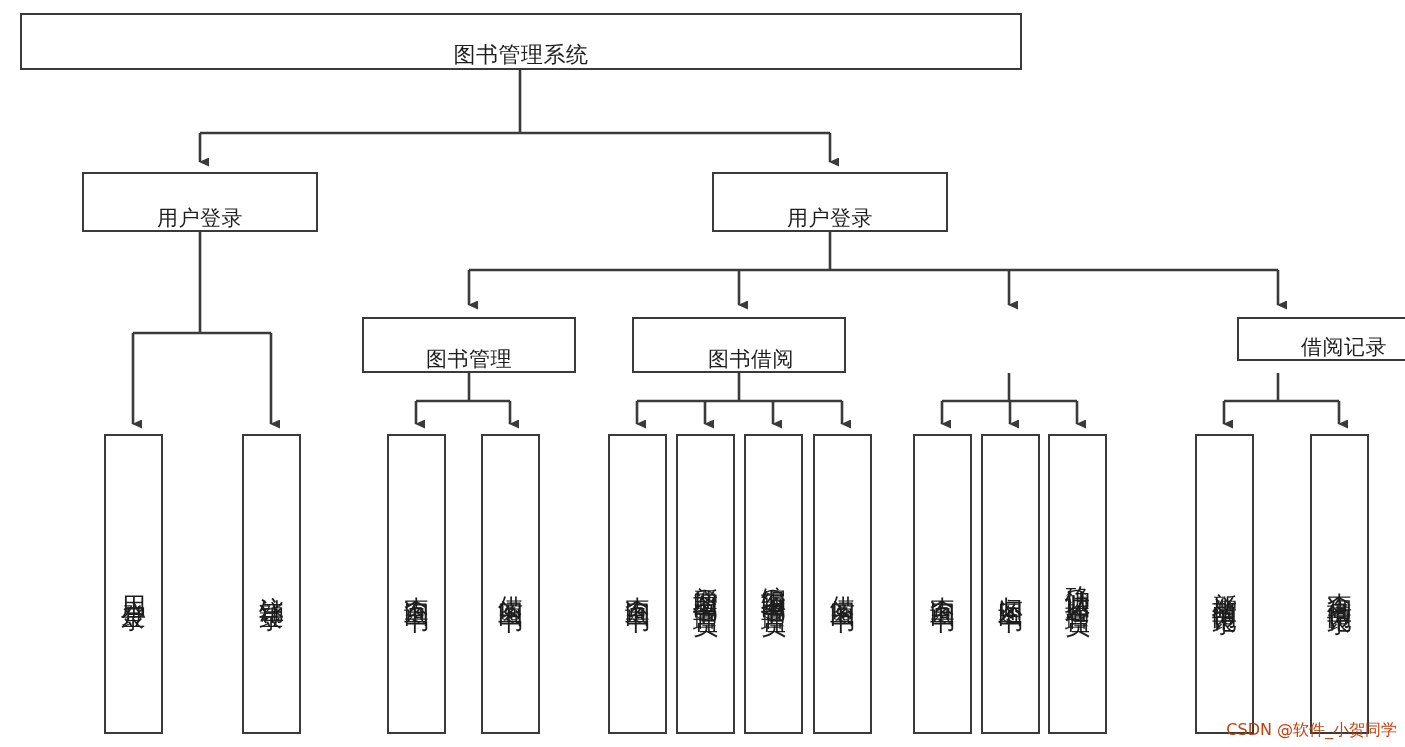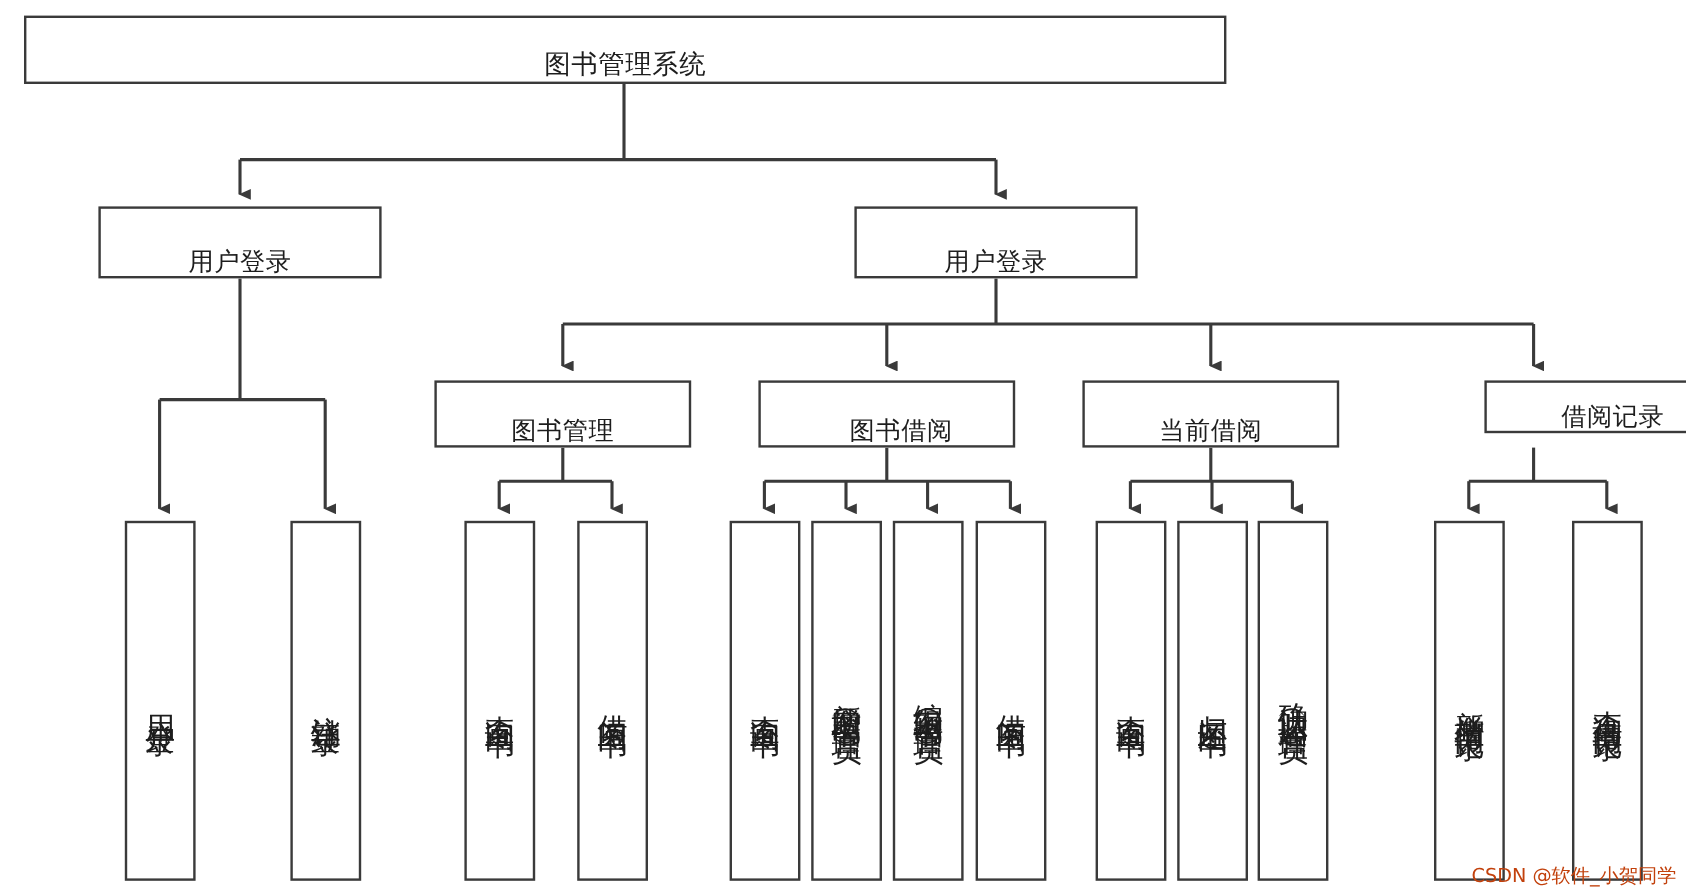--- a/index.html
+++ b/index.html
@@ -142,23 +142,20 @@
   </div>
 
   <div class="node horiz" style="left:362px; top:317px; width:214px; height:56px;">
     <span class="node-label">图书管理</span>
   </div>
 
   <div class="node horiz" style="left:632px; top:317px; width:214px; height:56px;padding-left:24px;">
     <span class="node-label">图书借阅</span>
   </div>
 
-  <div class="node horiz" style="left:902px; top:317px; width:214px; height:56px;">
-    <span class="node-label">当前借阅</span>
-  </div>
 
   <div class="node horiz" style="left:1237px; top:317px; width:214px; height:44px;">
     <span class="node-label">借阅记录</span>
   </div>
 
   <div class="node vert" style="left:104px; top:434px; width:59px; height:300px;">
     <span class="node-label">用户登录</span>
   </div>
 
   <div class="node vert" style="left:242px; top:434px; width:59px; height:300px;">

